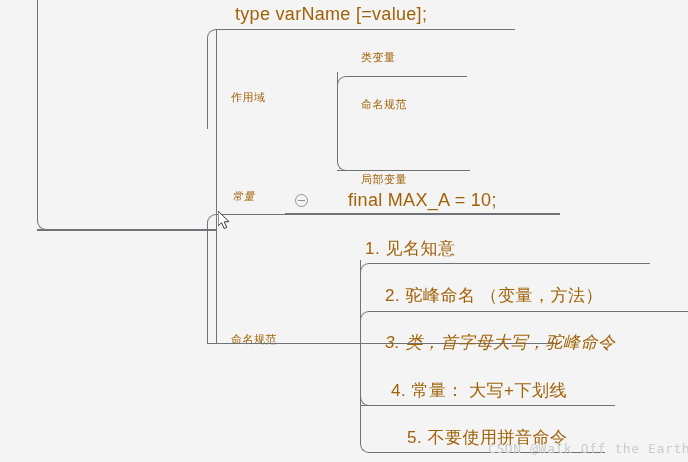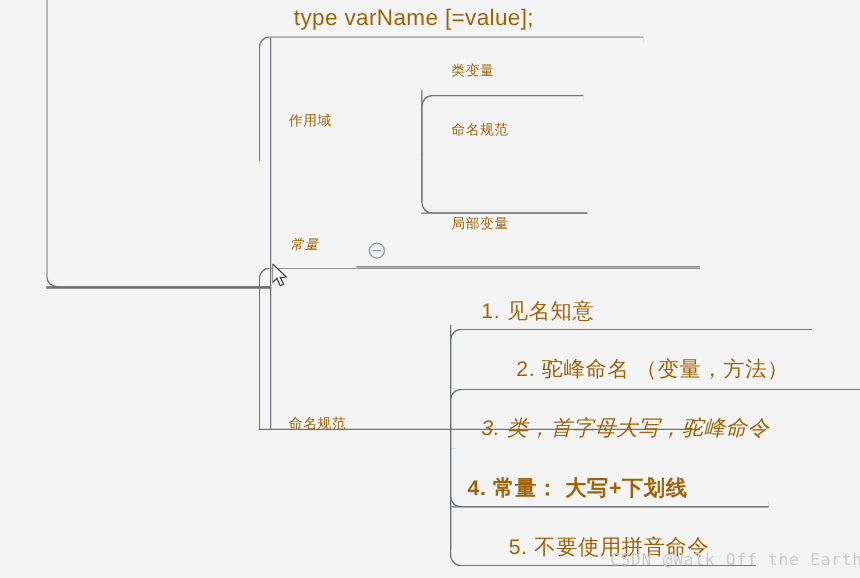--- a/index.html
+++ b/index.html
@@ -122,39 +122,40 @@
 
   <div class="box box-tl" style="left:337px; top:76px; width:130px; height:48px;"></div>
   <span class="node cn" style="left:361px; top:99px;">命名规范</span>
 
   <div class="box box-bl" style="left:337px; top:123px; width:133px; height:48px;"></div>
   <span class="node cn" style="left:361px; top:130px;margin-top:44px;">局部变量</span>
   <div class="ln h" style="left:337px; top:170px; width:133px;"></div>
 
   <span class="node cn" style="left:232px; top:191px;font-style:italic;">常量</span>
   <div class="toggle" style="left:295px; top:194px;"></div>
+  <span class="node en" style="left:348px; top:191px;">final  MAX_A  = 10;</span>
 
   <div class="box box-tl" style="left:207px; top:214px; width:353px; height:130px;"></div>
   <div class="ln h" style="left:285px; top:213px; width:275px;"></div>
 
   <span class="node cn" style="left:231px; top:334px;">命名规范</span>
   <div class="ln h" style="left:207px; top:343px; width:353px;"></div>
 
   <div class="ln v" style="left:360px; top:260px; height:180px;"></div>
 
-  <span class="node num" style="left:385px; top:240px;text-align:right;">1. 见名知意</span>
+  <span class="node num" style="left:365px; top:240px;text-align:right;">1. 见名知意</span>
 
   <div class="box box-tl" style="left:360px; top:263px; width:290px; height:48px;"></div>
-  <span class="node num" style="left:385px; top:287px;margin-left:28px;">2. 驼峰命名  （变量，方法）</span>
+  <span class="node num" style="left:385px; top:287px;">2. 驼峰命名  （变量，方法）</span>
 
   <div class="box box-tl" style="left:360px; top:311px; width:328px; height:48px;"></div>
   <span class="node num" style="left:385px; top:334px;font-style:italic;">3. 类，首字母大写，驼峰命令</span>
 
   <div class="box box-bl" style="left:360px; top:358px; width:255px; height:48px;"></div>
-  <span class="node num" style="left:374px; top:382px;font-weight:bold;">4. 常量：  大写+下划线</span>
+  <span class="node num" style="left:391px; top:382px;">4. 常量：  大写+下划线</span>
   <div class="ln h" style="left:360px; top:405px; width:255px;"></div>
 
   <div class="box box-bl" style="left:360px; top:406px; width:245px; height:47px;"></div>
   <span class="node num" style="left:372px; top:429px;margin-left:35px;">5. 不要使用拼音命令</span>
 
   <div class="cursor" style="left:218px; top:211px;">
     <svg width="14" height="20" viewBox="0 0 14 20">
       <polygon points="0,0 0,15 3.6,11.7 6.2,17.6 8.8,16.4 6.2,10.9 11,10.6" fill="#ffffff" stroke="#3a3a3a" stroke-width="1"></polygon>
     </svg>
   </div>

